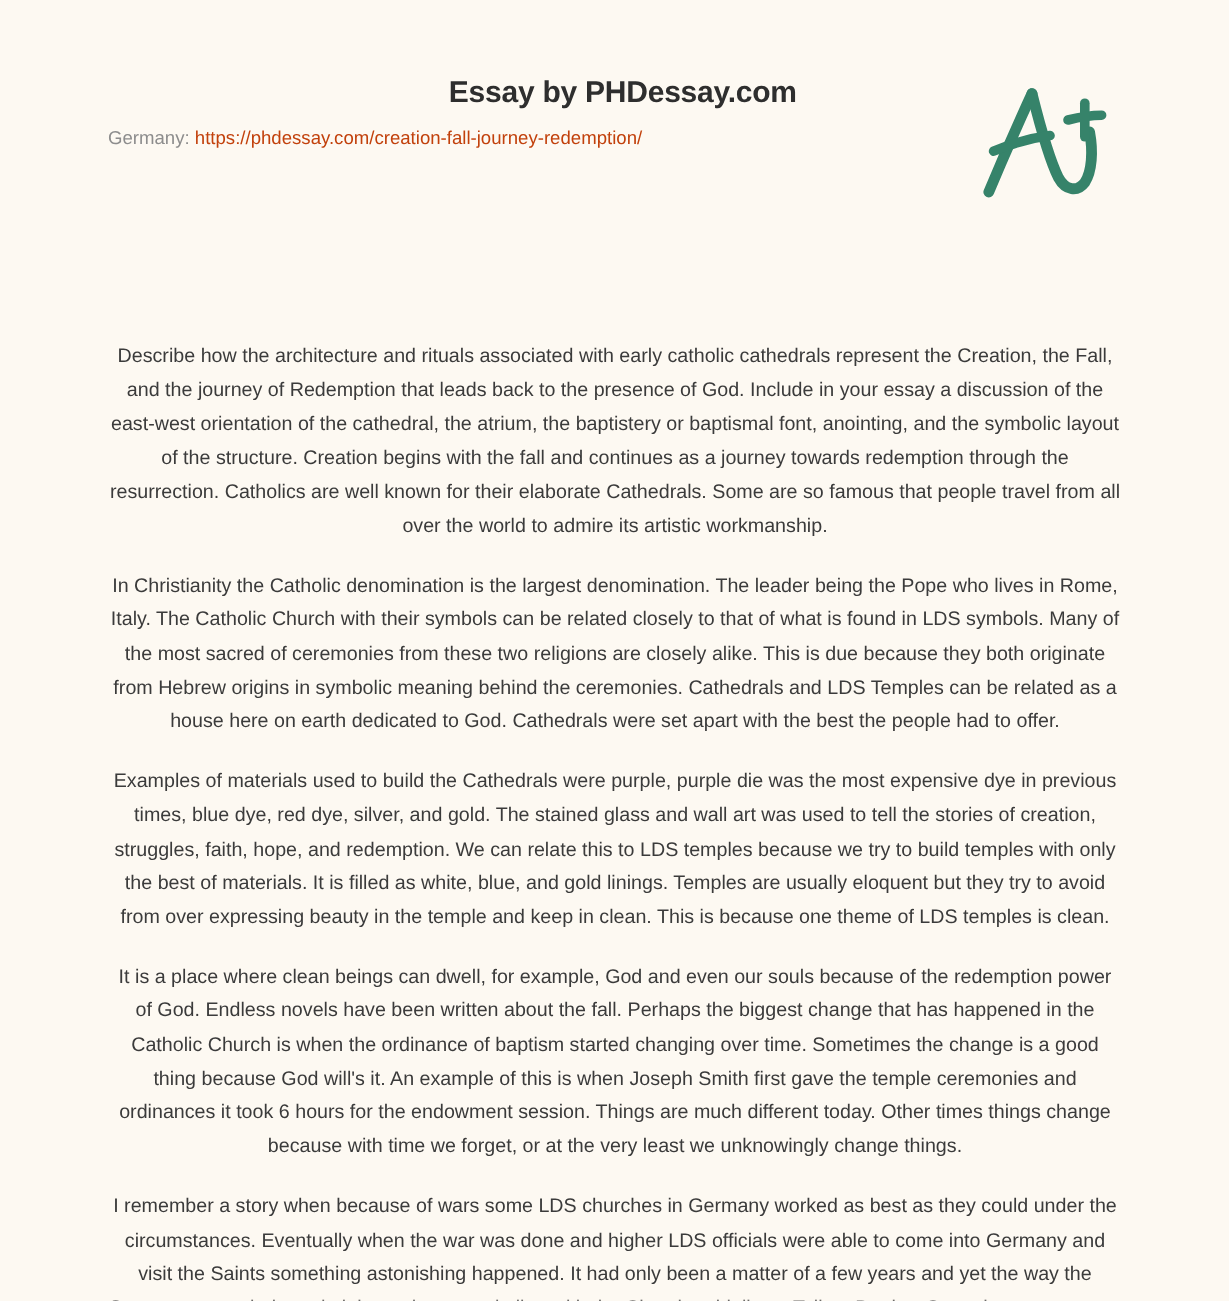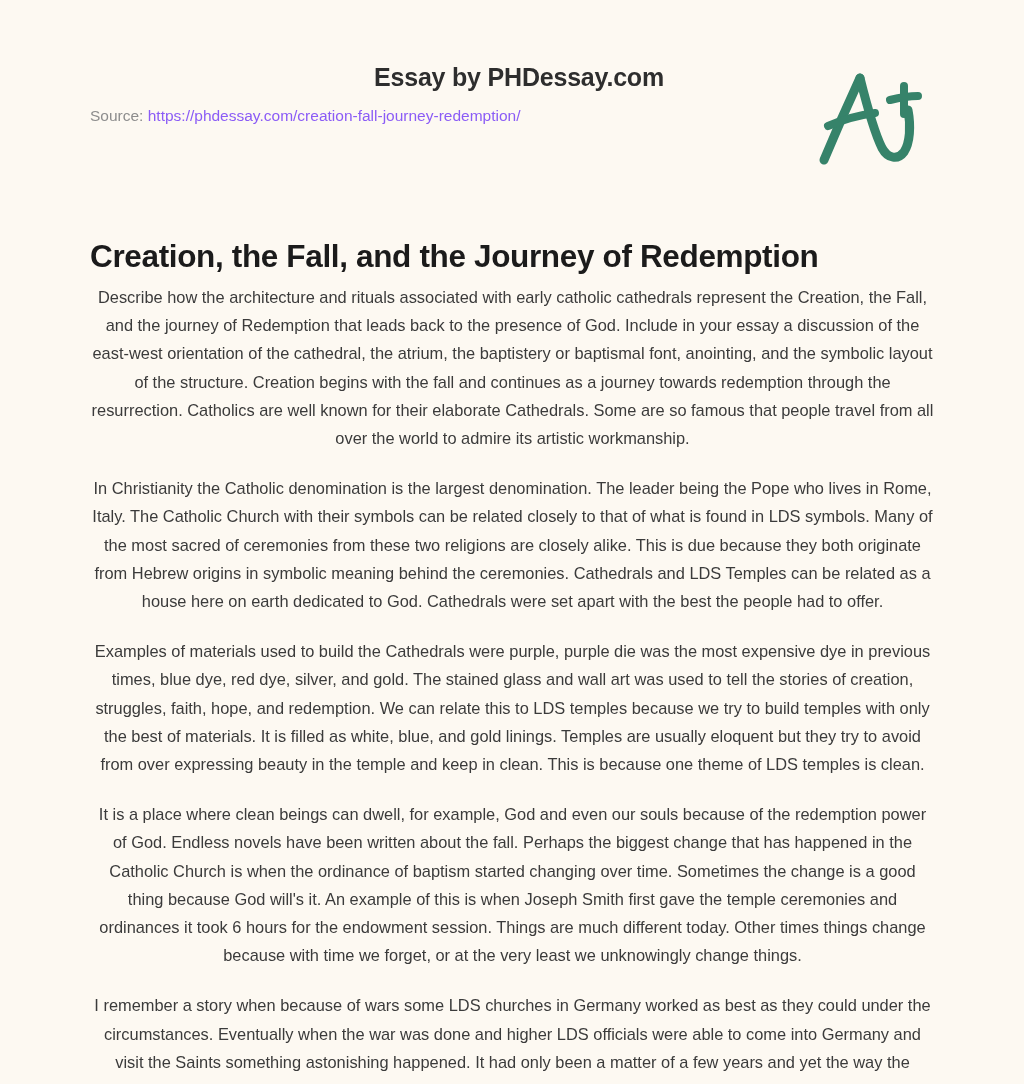--- a/index.html
+++ b/index.html
@@ -40,21 +40,21 @@
     margin-top: 13px;
     font-size: 15.5px;
     line-height: 1.4;
     color: #8d8d8d;
     white-space: nowrap;
   }
   .source-label {
     color: #8d8d8d;
   }
   .source-url {
-    color: #8b5cf6;
+    color: #c2410c;
     text-decoration: none;
   }
 
   
   .logo {
     position: absolute;
     left: 812px;
     top: 64px;
     width: 112px;
     height: 104px;
@@ -97,38 +97,37 @@
   }
 </style>
 </head>
 <body>
 
 <div class="page">
 
   <div class="header">
     <div class="brand-line">Essay by PHDessay.com</div>
     <div class="source-line">
-      <span class="source-label">Source:</span>
+      <span class="source-label">Germany:</span>
       <a class="source-url" href="#">https://phdessay.com/creation-fall-journey-redemption/</a>
     </div>
   </div>
 
   <div class="logo">
     <svg viewBox="0 0 112 104" xmlns="http://www.w3.org/2000/svg" aria-hidden="true">
       <g fill="none" stroke="#36836a" stroke-linecap="round" stroke-linejoin="round">
         <path d="M12 96 C22 72, 36 40, 48 14" stroke-width="9"></path>
         <path d="M48 14 C54 38, 62 68, 70 84 C76 95, 86 96, 92 88 C98 79, 99 62, 96 46" stroke-width="9"></path>
         <path d="M16 62 C30 56, 48 51, 63 49" stroke-width="8"></path>
         <path d="M78 36 C86 34, 97 32, 106 32" stroke-width="8"></path>
         <path d="M92 22 C92 32, 92 42, 92 50" stroke-width="8"></path>
       </g>
     </svg>
   </div>
 
-  <h1 class="essay-title">Creation, the Fall, and the Journey of Redemption</h1>
 
   <div class="essay-body">
     <p>Describe how the architecture and rituals associated with early catholic cathedrals represent the Creation, the Fall, and the journey of Redemption that leads back to the presence of God. Include in your essay a discussion of the east-west orientation of the cathedral, the atrium, the baptistery or baptismal font, anointing, and the symbolic layout of the structure. Creation begins with the fall and continues as a journey towards redemption through the resurrection. Catholics are well known for their elaborate Cathedrals. Some are so famous that people travel from all over the world to admire its artistic workmanship.</p>
     <p>In Christianity the Catholic denomination is the largest denomination. The leader being the Pope who lives in Rome, Italy. The Catholic Church with their symbols can be related closely to that of what is found in LDS symbols. Many of the most sacred of ceremonies from these two religions are closely alike. This is due because they both originate from Hebrew origins in symbolic meaning behind the ceremonies. Cathedrals and LDS Temples can be related as a house here on earth dedicated to God. Cathedrals were set apart with the best the people had to offer.</p>
     <p>Examples of materials used to build the Cathedrals were purple, purple die was the most expensive dye in previous times, blue dye, red dye, silver, and gold. The stained glass and wall art was used to tell the stories of creation, struggles, faith, hope, and redemption. We can relate this to LDS temples because we try to build temples with only the best of materials. It is filled as white, blue, and gold linings. Temples are usually eloquent but they try to avoid from over expressing beauty in the temple and keep in clean. This is because one theme of LDS temples is clean.</p>
     <p>It is a place where clean beings can dwell, for example, God and even our souls because of the redemption power of God. Endless novels have been written about the fall. Perhaps the biggest change that has happened in the Catholic Church is when the ordinance of baptism started changing over time. Sometimes the change is a good thing because God will's it. An example of this is when Joseph Smith first gave the temple ceremonies and ordinances it took 6 hours for the endowment session. Things are much different today. Other times things change because with time we forget, or at the very least we unknowingly change things.</p>
     <p>I remember a story when because of wars some LDS churches in Germany worked as best as they could under the circumstances. Eventually when the war was done and higher LDS officials were able to come into Germany and visit the Saints something astonishing happened. It had only been a matter of a few years and yet the way the Sacrament was being administered was not in line with the Church guidelines. Talk to Brother Openshaw on campus if you want a more credible and full detailed account of this story. The Journey of Redemption is all encompassing. I believe that eve</p>
   </div>
 
 </div>

